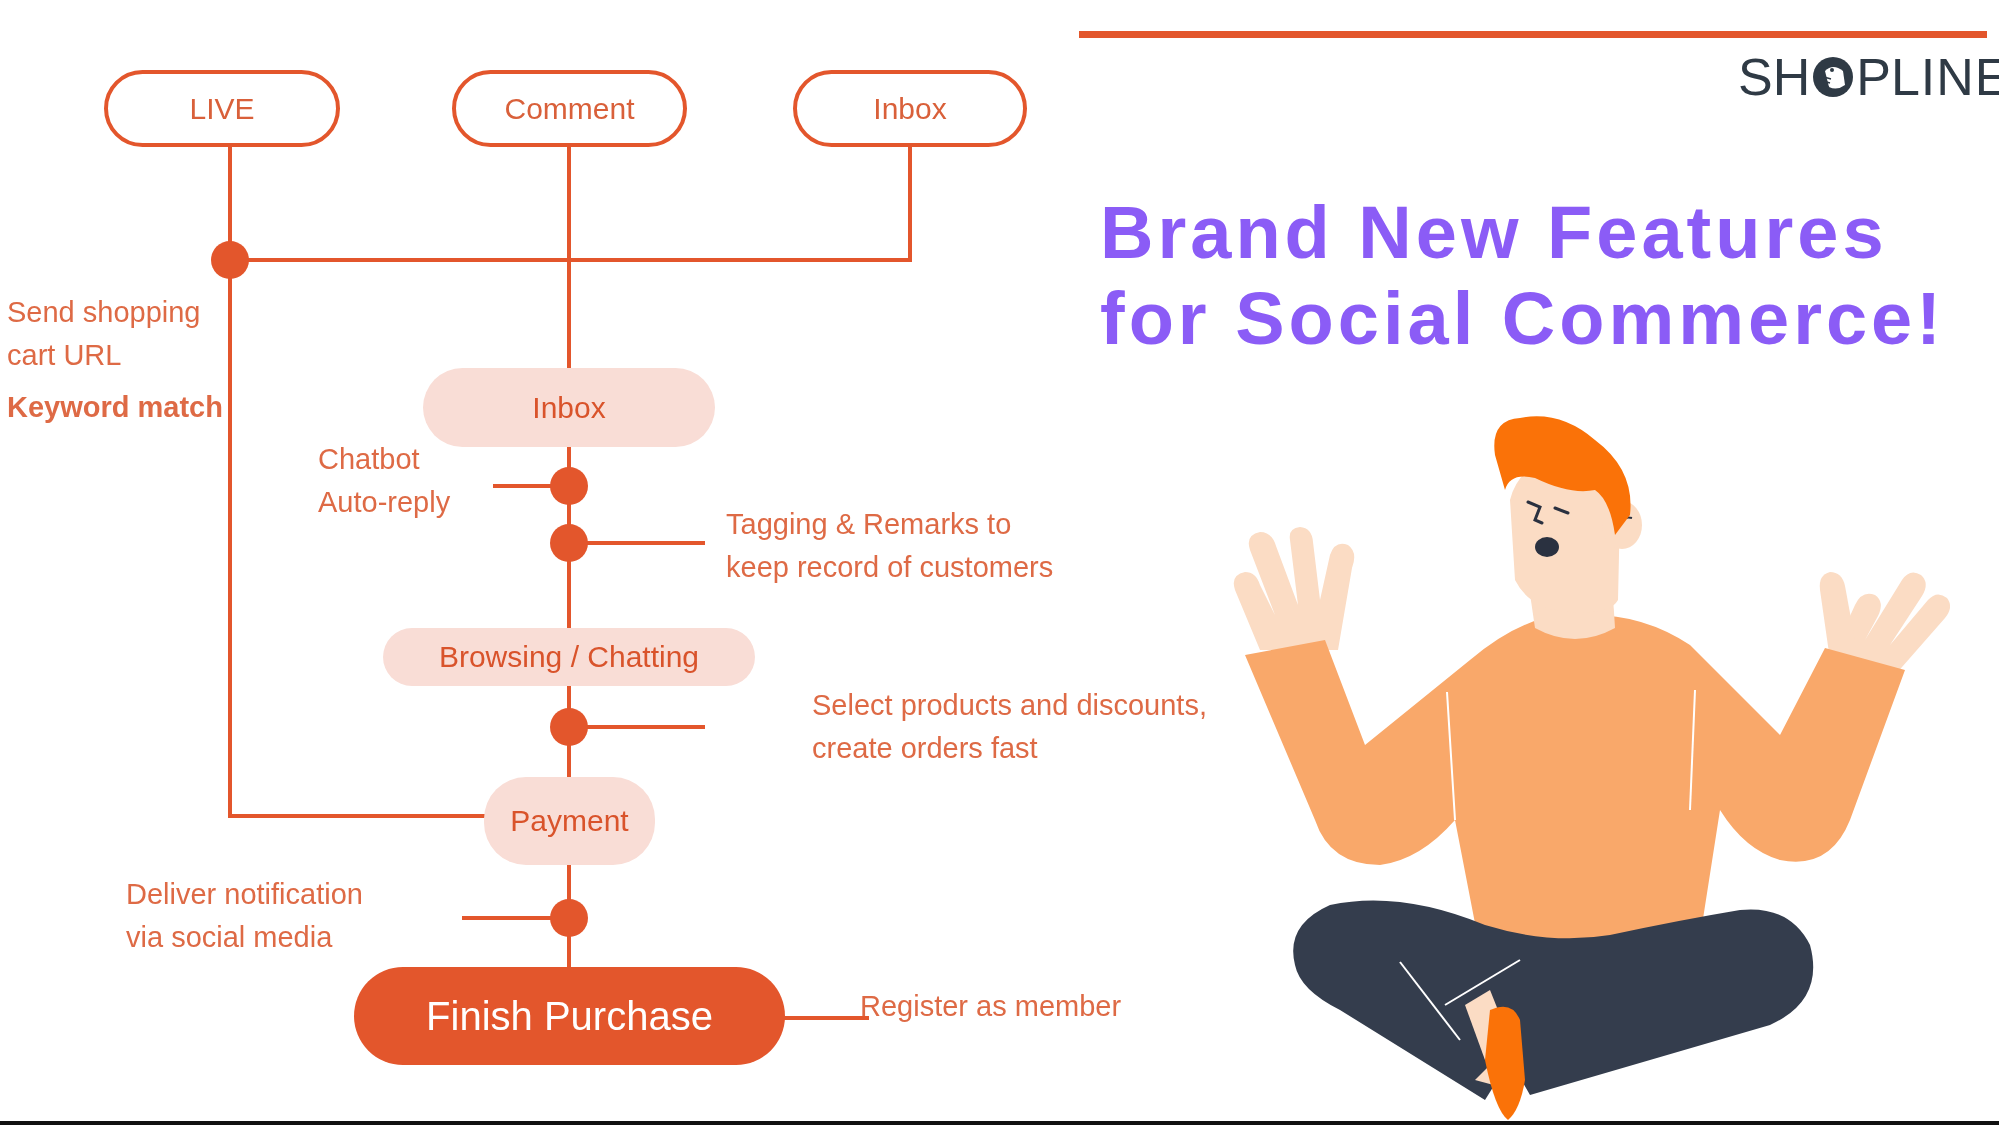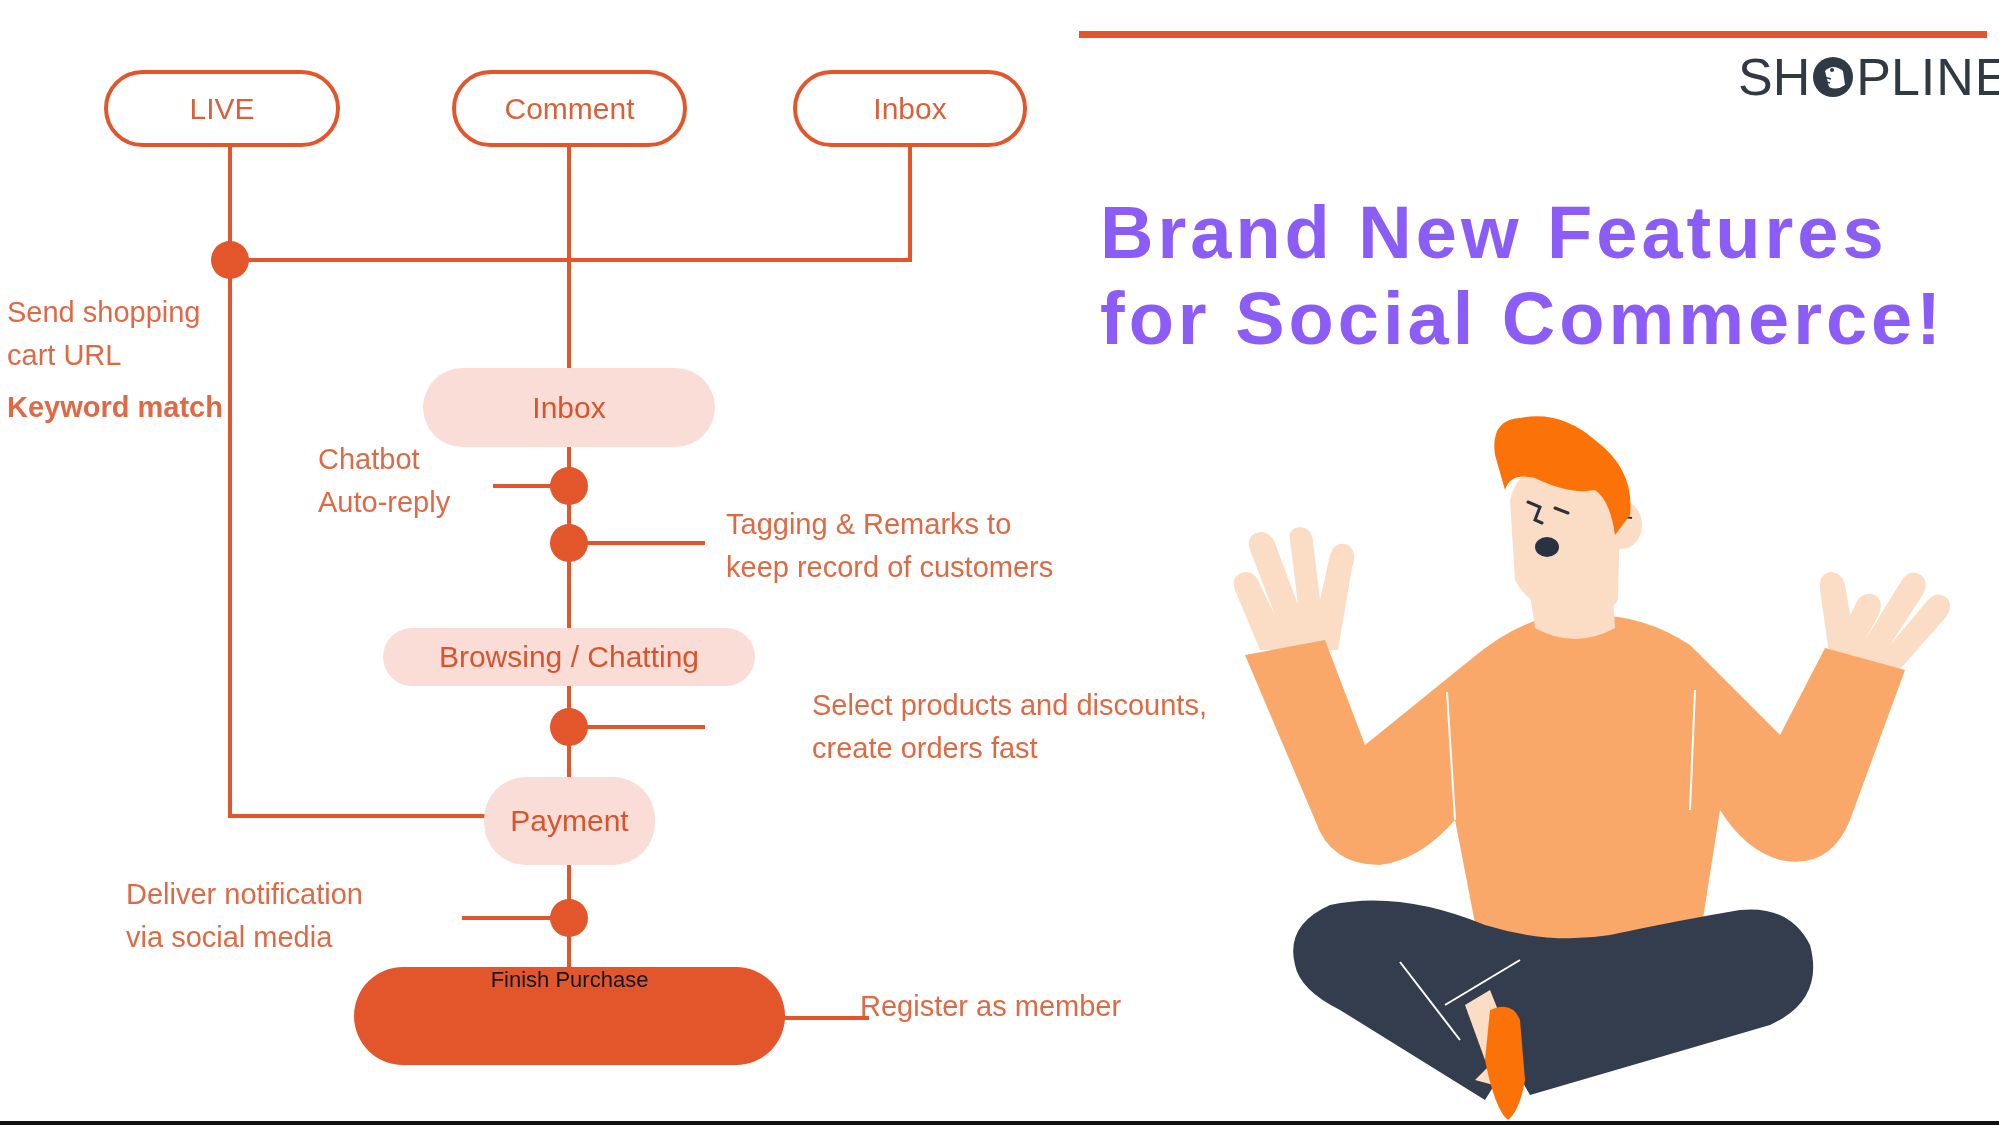--- a/index.html
+++ b/index.html
@@ -5,21 +5,21 @@
   html, body { margin: 0; padding: 0; background: #ffffff; }
   body { width: 1999px; height: 1125px; position: relative; overflow: hidden; font-family: "Liberation Sans", sans-serif; }
   .abs { position: absolute; }
   .line { position: absolute; background: #E3562C; }
   .dot { position: absolute; width: 38px; height: 38px; border-radius: 50%; background: #E3562C; transform: translate(-19px, -19px); }
   .pill-outline { position: absolute; box-sizing: border-box; border: 4px solid #E3562C; border-radius: 40px; background: #fff;
     display: flex; align-items: center; justify-content: center; color: #D9603A; font-size: 30px; }
   .pill-soft { position: absolute; box-sizing: border-box; border-radius: 42px; background: #F9DDD6;
     display: flex; align-items: center; justify-content: center; color: #D9532B; font-size: 30px; }
   .pill-solid { position: absolute; box-sizing: border-box; border-radius: 50px; background: #E3562C;
-    display: flex; justify-content: center; color: #0f172a; font-size: 22px; }
+    display: flex; align-items: center; justify-content: center; color: #ffffff; font-size: 40px; }
   .note { position: absolute; color: #DE6A45; font-size: 29px; line-height: 43px; white-space: nowrap; }
   .title { position: absolute; left: 1100px; top: 190px; color: #8b5cf6; font-weight: bold; font-size: 74px; line-height: 86px; letter-spacing: 4px; white-space: nowrap; }
   .logo { position: absolute; left: 1738px; top: 52px; height: 50px; display: flex; align-items: center; color: #2F3A45; font-size: 52px; letter-spacing: 0px; }
   .logo .bold { font-weight: normal; }
   .logo .thin { font-weight: normal; letter-spacing: 1px; }
   .bottom-rule { position: absolute; left: 0; top: 1121px; width: 1999px; height: 4px; background: #111; }
 </style>
 </head>
 <body>
 

